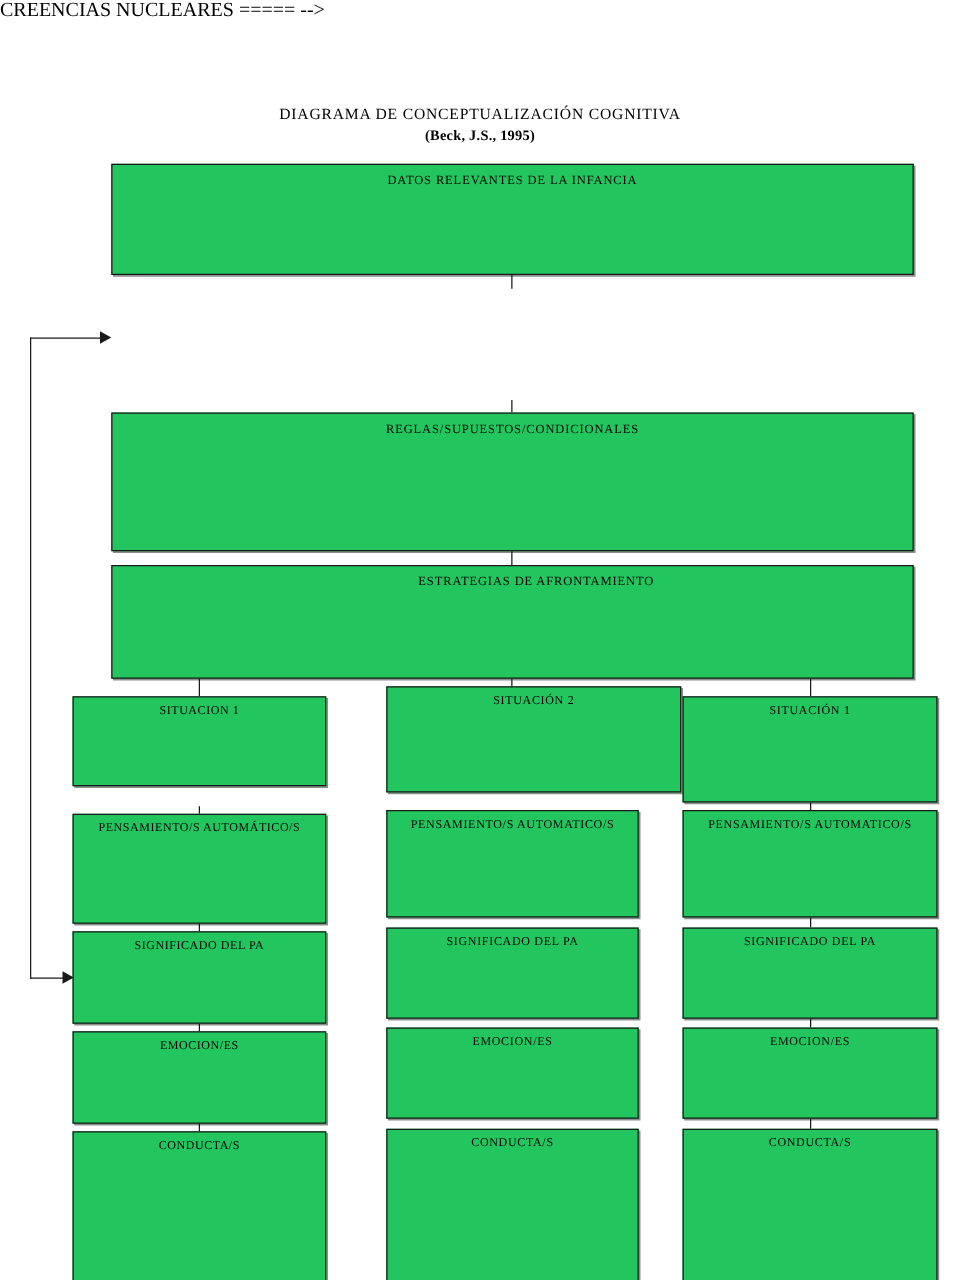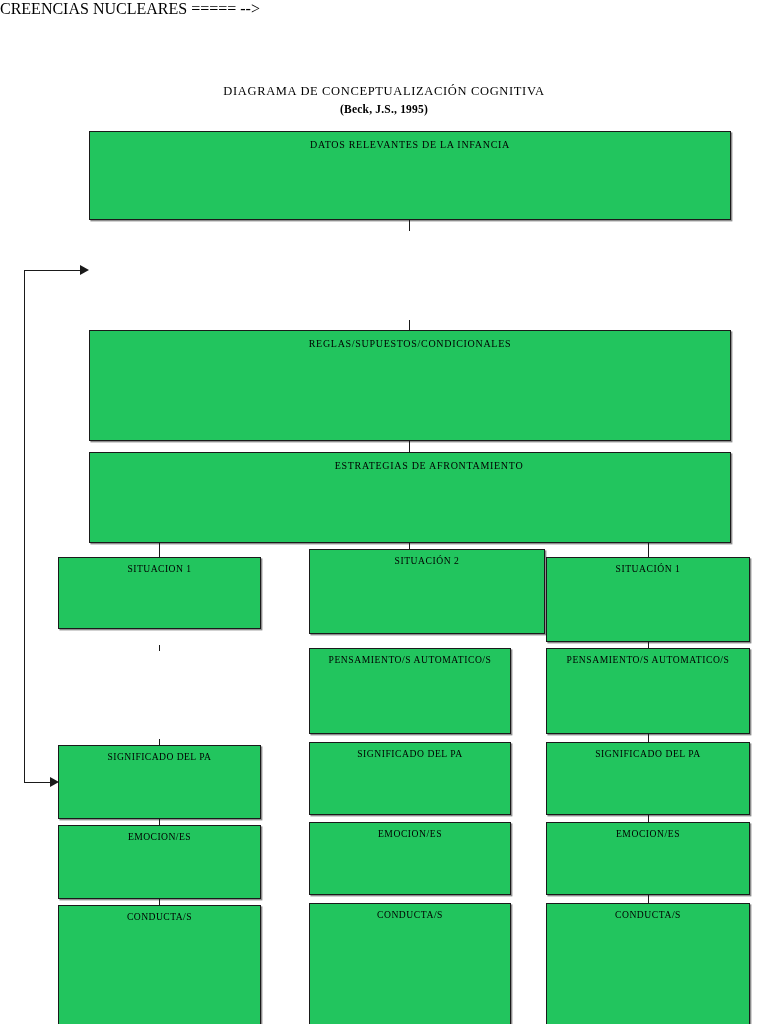--- a/index.html
+++ b/index.html
@@ -118,20 +118,23 @@
   <div class="vline" style="left:159px; top:543px; height:14px;"></div>
   <div class="vline" style="left:409px; top:543px; height:14px;"></div>
   <div class="vline" style="left:648px; top:543px; height:14px;"></div>
 
   
   <div class="dbox col1" style="left:58px; top:557px; width:203px; height:72px;">
     <span class="boxlabel">SITUACION 1</span>
   </div>
   <div class="vline" style="left:159px; top:645px; height:6px;"></div>
 
+  <div class="dbox col1" style="left:58px; top:651px; width:203px; height:88px;">
+    <span class="boxlabel">PENSAMIENTO/S AUTOMÁTICO/S</span>
+  </div>
   <div class="vline" style="left:159px; top:739px; height:6px;"></div>
 
   <div class="dbox col1" style="left:58px; top:745px; width:203px; height:74px;">
     <span class="boxlabel">SIGNIFICADO DEL PA</span>
   </div>
   <div class="vline" style="left:159px; top:819px; height:6px;"></div>
 
   <div class="dbox col1" style="left:58px; top:825px; width:203px; height:74px;">
     <span class="boxlabel">EMOCION/ES</span>
   </div>

